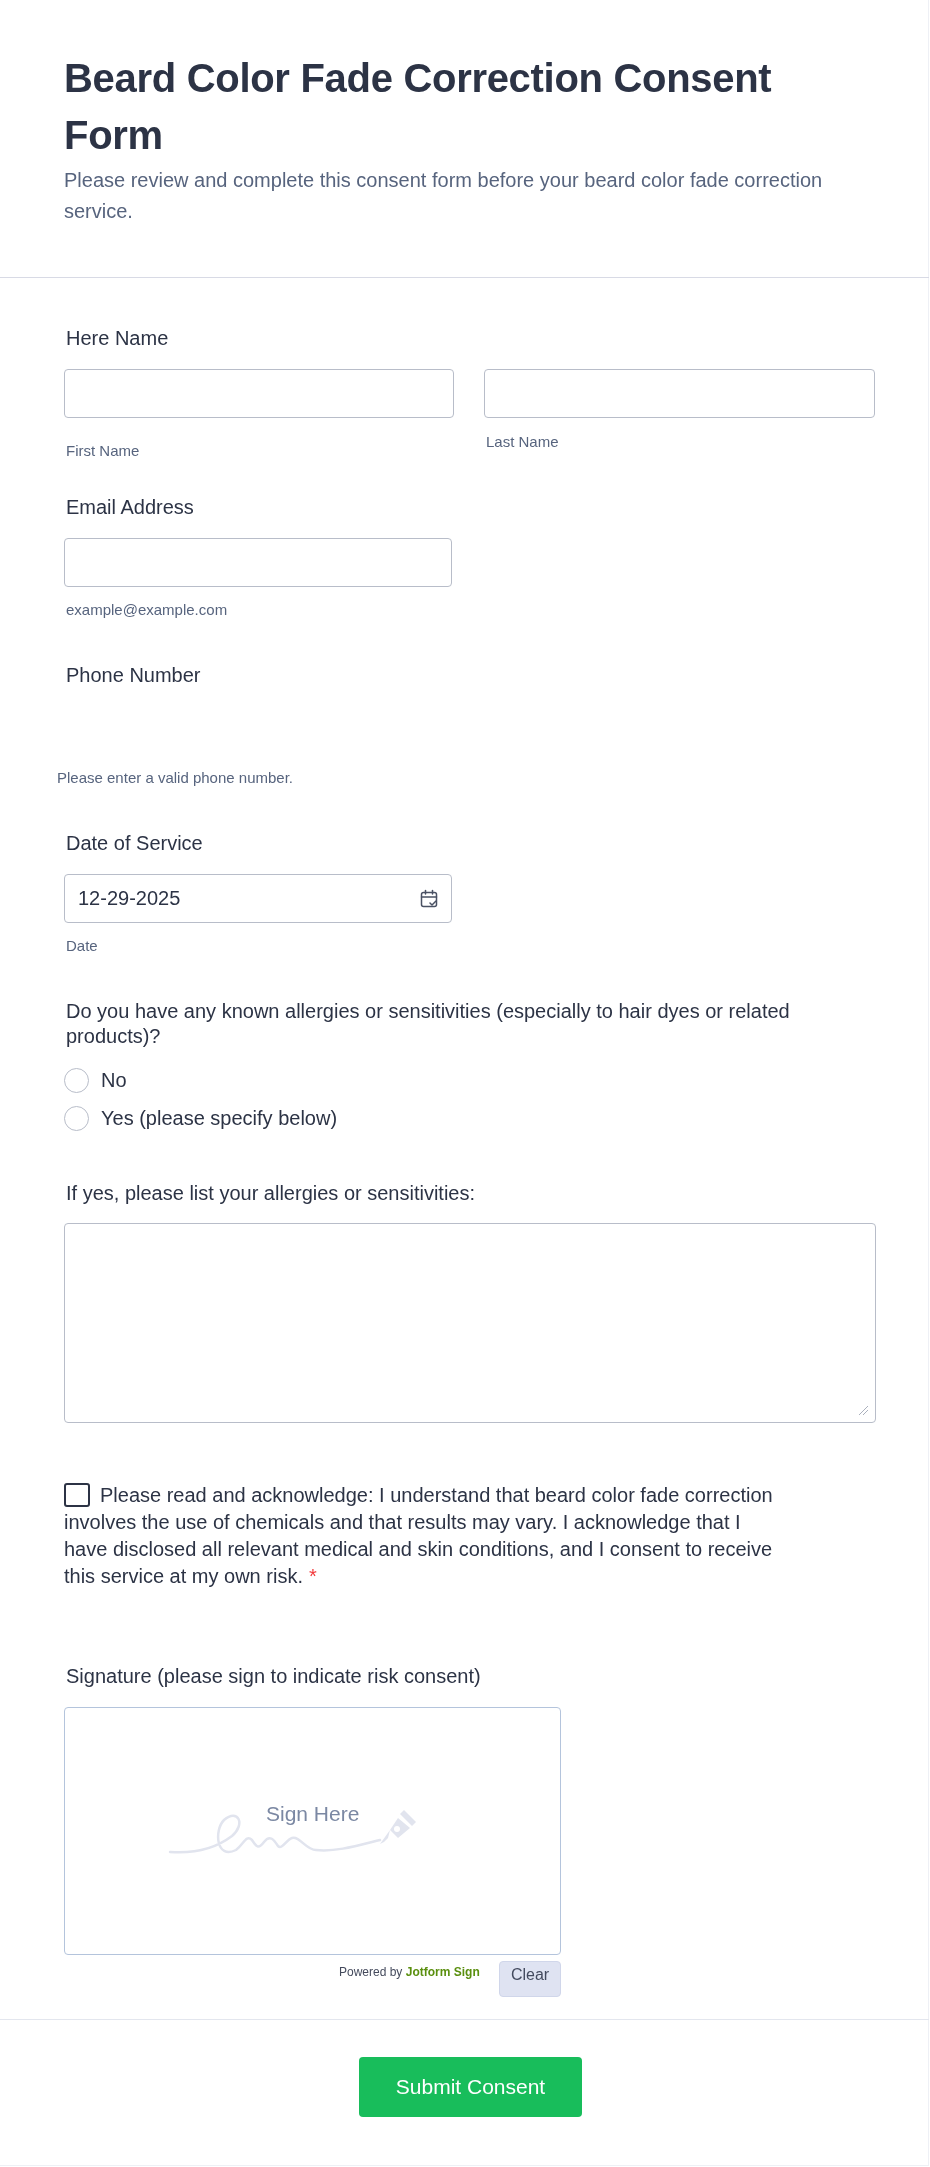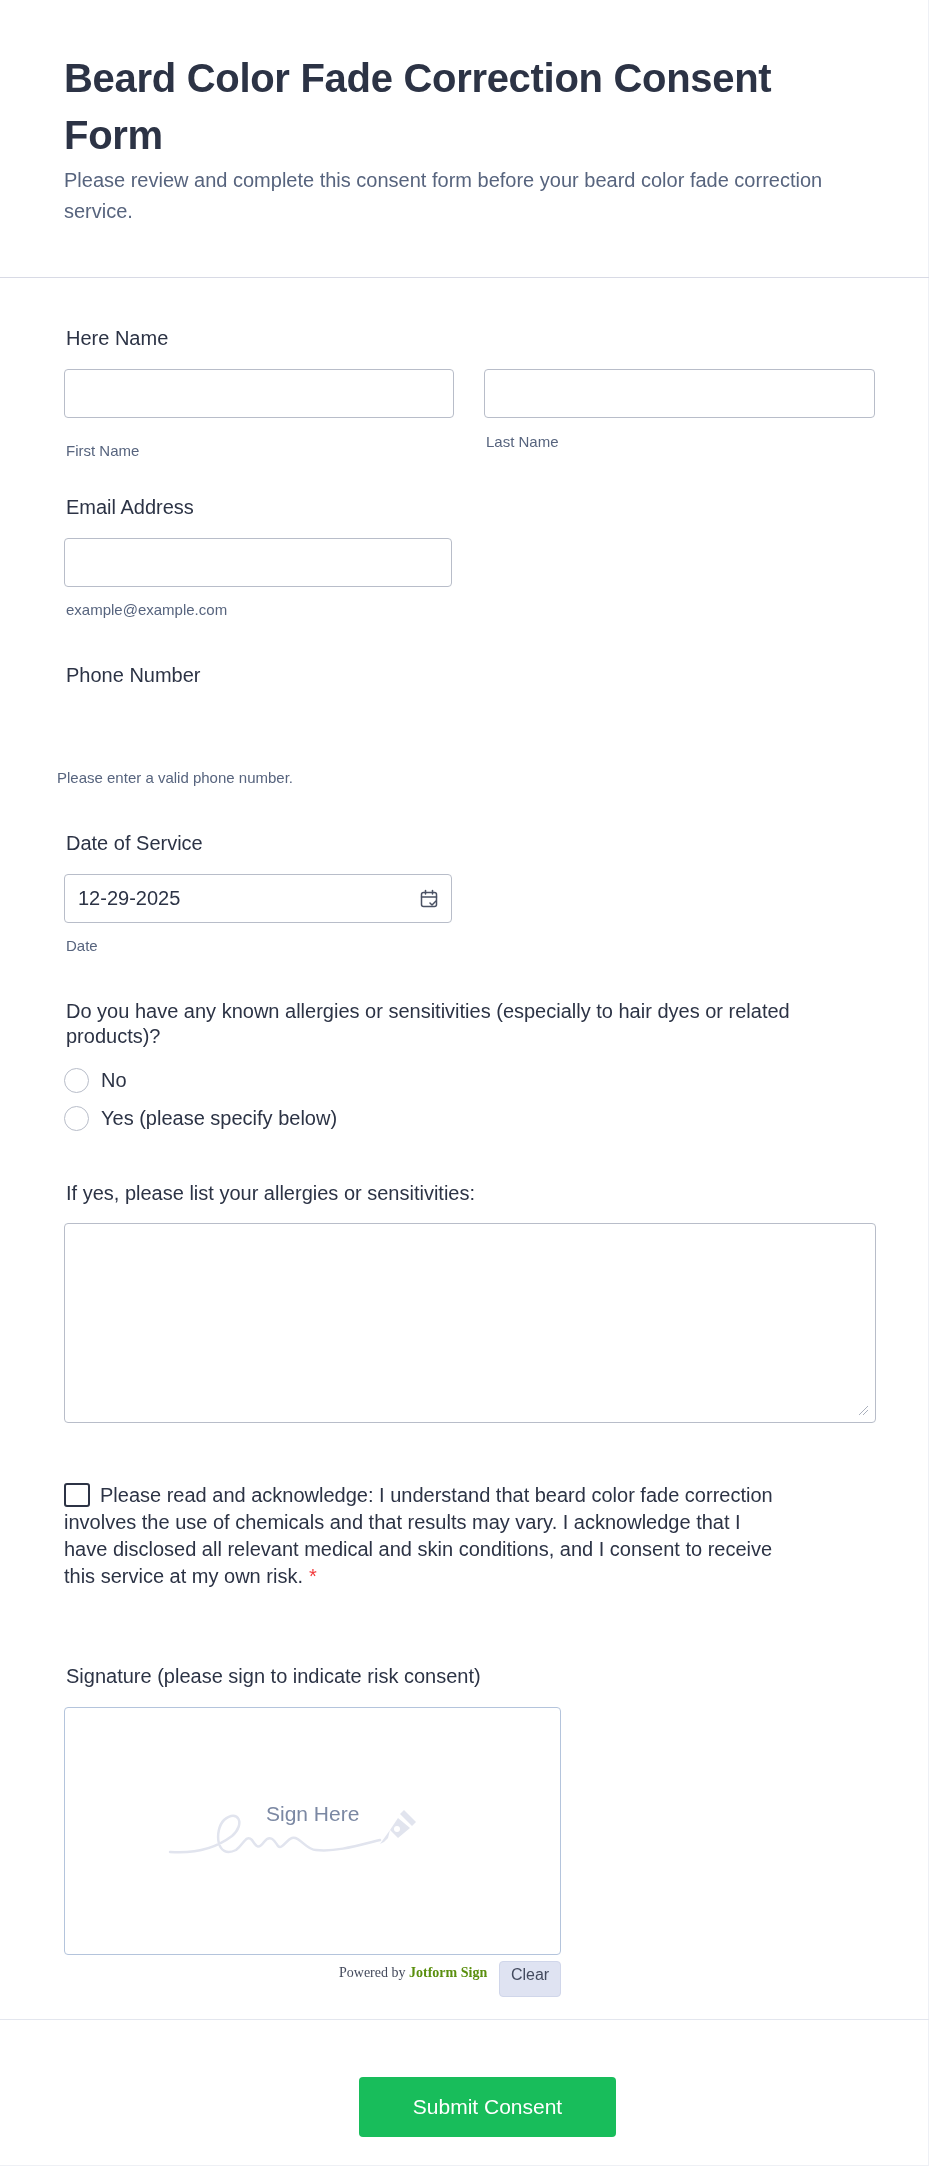--- a/index.html
+++ b/index.html
@@ -79,35 +79,35 @@
     .sig-box {
       position: absolute; left: 64px; top: 1707px; width: 497px; height: 248px;
       border: 1px solid #b4c4dc; border-radius: 4px; background: #fff;
     }
     .sig-text {
       position: absolute; left: 266px; top: 1802px;
       font-size: 21px; color: #7b88a3;
     }
     .sig-art { position: absolute; left: 166px; top: 1800px; width: 290px; height: 62px; }
     .powered {
-      position: absolute; left: 339px; top: 1965px; font-size: 14px; color: #444a5c; font-family: Liberation Serif, serif;
+      position: absolute; left: 339px; top: 1965px; font-size: 12px; color: #444a5c;
     }
     .powered .brand { color: #5a8f0e; font-weight: 700; }
     .clear-btn {
       position: absolute; left: 499px; top: 1961px; width: 62px; height: 36px;
       background: #dfe3f2; border: 1px solid #d0d6ea; border-radius: 4px;
       font-size: 16px; color: #434a5e; text-align: center; line-height: 26px; cursor: pointer;
     }
     .footer-line {
       position: absolute; left: 0; top: 2019px; width: 929px; height: 1px; background: #e3e6ee;
     }
     .submit-btn {
-      position: absolute; left: 359px; top: 2057px; width: 257px; height: 60px;
+      position: absolute; left: 359px; top: 2057px; width: 223px; height: 60px;
       background: #18bd5b; border: none; border-radius: 4px; color: #fff;
-      font-family: "Liberation Sans", sans-serif; font-size: 21px; cursor: pointer; margin-top: 20px;
+      font-family: "Liberation Sans", sans-serif; font-size: 21px; cursor: pointer;
     }
   </style>
 </head>
 <body>
 
 <div class="page">
 
   <div class="header">
     <h1 class="title">Beard Color Fade Correction Consent Form</h1>
     <p class="subtitle">Please review and complete this consent form before your beard color fade correction service.</p>

